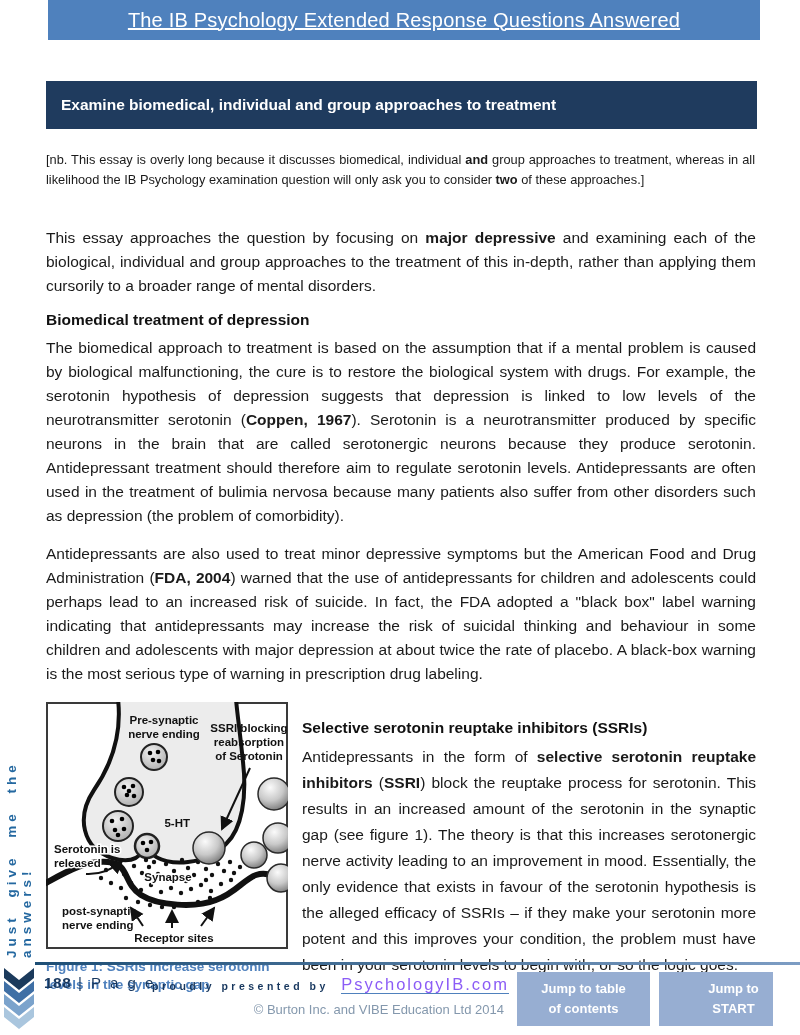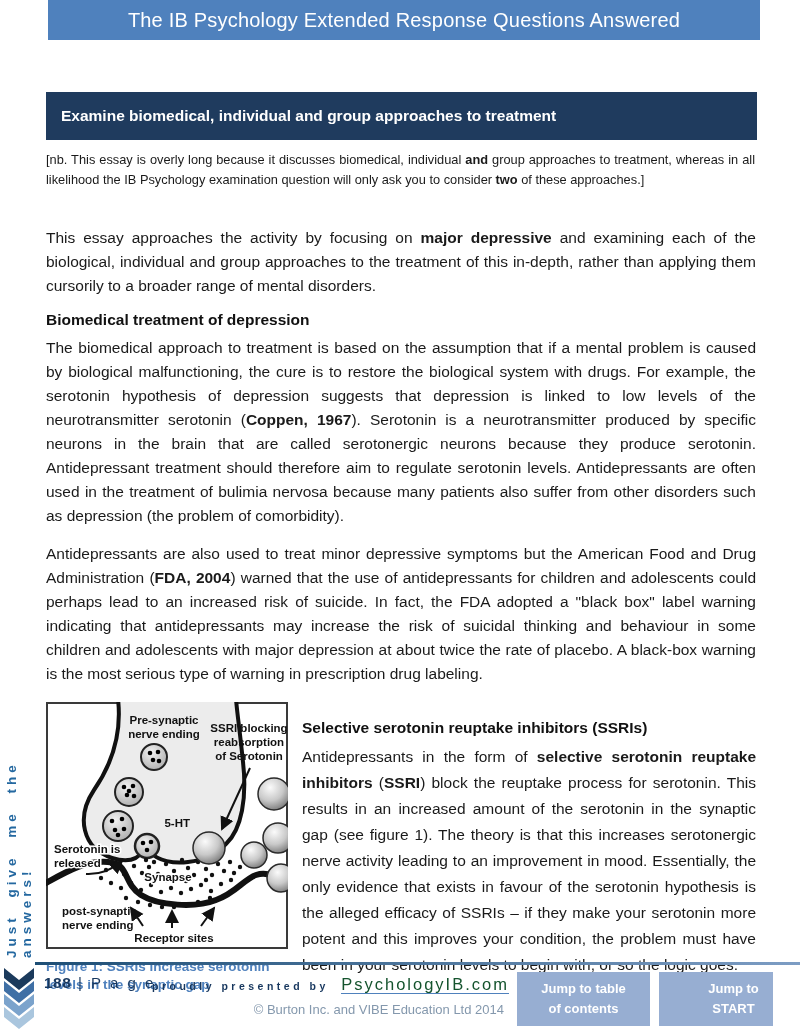--- a/index.html
+++ b/index.html
@@ -10,23 +10,23 @@
     background:#ffffff;
     font-family:"Liberation Sans", sans-serif;
     color:#1c1c1c;
     overflow:hidden;
   }
   .top-bar {
     position:absolute; left:48px; top:0; width:712px; height:40px;
     background:#4f81bd;
     display:flex; align-items:center; justify-content:center;
   }
-  .top-bar span { color:#ffffff; font-size:20px; letter-spacing:0.2px; }
+  .top-bar span { color:#ffffff; font-size:20px; letter-spacing:0.2px;text-decoration:underline; }
   .question-bar {
-    position:absolute; left:46px; top:92px; width:711px; height:48px;
+    position:absolute; left:46px; top:81px; width:711px; height:48px;
     background:#1f3b5e;
     display:flex; align-items:center; padding-left:15px;
   }
   .question-bar span { color:#ffffff; font-size:15.5px; font-weight:bold; }
   .note {
     position:absolute; left:46px; top:150px; width:709px;
     font-size:12.8px; line-height:20px; text-align:justify; color:#1a1a1a;
   }
   .content {
     position:absolute; left:46px; top:226px; width:710px;
@@ -62,21 +62,21 @@
     position:absolute; left:44px; top:12px;
     color:#17375e; font-size:15px; letter-spacing:2.5px;
   }
   .page-num-wrap b { font-size:15.5px; letter-spacing:0.5px;margin-top:36px; }
   .presented-wrap { position:absolute; left:152px; top:13px; white-space:nowrap; }
   .presented-label {
     color:#17375e; font-size:10.5px; font-weight:600; letter-spacing:3.5px;
     margin-right:8px;
   }
   .presented-link {
-    color:#14532d; font-size:16.5px; letter-spacing:2px;
+    color:#8b5cf6; font-size:16.5px; letter-spacing:2px;
     text-decoration:none; border-bottom:1.5px solid #4f81bd; cursor:pointer;
   }
   .copyright {
     position:absolute; right:296px; top:40px;
     color:#8498ad; font-size:13px;
   }
   .jump-btn {
     position:absolute; top:10px; height:54px;
     background:#97aed2; border:none; cursor:pointer;
     color:#ffffff; font-family:"Liberation Sans", sans-serif;
@@ -97,21 +97,21 @@
     <span>The IB Psychology Extended Response Questions Answered</span>
   </div>
 
   <div class="question-bar">
     <span>Examine biomedical, individual and group approaches to treatment</span>
   </div>
 
   <p class="note"><span>[nb. This essay is overly long because it discusses biomedical, individual </span><span style="font-weight: 700;">and</span><span> group approaches to treatment, whereas in all likelihood the IB Psychology examination question will only ask you to consider </span><span style="font-weight: 700;">two</span><span> of these approaches.]</span></p>
 
   <div class="content">
-    <p class="para"><span>This essay approaches the activity by focusing on </span><span style="font-weight: 700;">major depressive</span><span> and examining each of the biological, individual and group approaches to the treatment of this in-depth, rather than applying them cursorily to a broader range of mental disorders.</span></p>
+    <p class="para"><span>This essay approaches the question by focusing on </span><span style="font-weight: 700;">major depressive</span><span> and examining each of the biological, individual and group approaches to the treatment of this in-depth, rather than applying them cursorily to a broader range of mental disorders.</span></p>
     <h3 class="h-bold">Biomedical treatment of depression</h3>
     <p class="para"><span>The biomedical approach to treatment is based on the assumption that if a mental problem is caused by biological malfunctioning, the cure is to restore the biological system with drugs. For example, the serotonin hypothesis of depression suggests that depression is linked to low levels of the neurotransmitter serotonin (</span><span style="font-weight: 700;">Coppen, 1967</span><span>). Serotonin is a neurotransmitter produced by specific neurons in the brain that are called serotonergic neurons because they produce serotonin. Antidepressant treatment should therefore aim to regulate serotonin levels. Antidepressants are often used in the treatment of bulimia nervosa because many patients also suffer from other disorders such as depression (the problem of comorbidity).</span></p>
     <p class="para para-gap"><span>Antidepressants are also used to treat minor depressive symptoms but the American Food and Drug Administration (</span><span style="font-weight: 700;">FDA, 2004</span><span>) warned that the use of antidepressants for children and adolescents could perhaps lead to an increased risk of suicide. In fact, the FDA adopted a "black box" label warning indicating that antidepressants may increase the risk of suicidal thinking and behaviour in some children and adolescents with major depression at about twice the rate of placebo. A black-box warning is the most serious type of warning in prescription drug labeling.</span></p>
 
     <div class="fig-row">
 
       <div class="fig-col">
         <svg class="fig-frame" viewBox="0 0 242 247">
           <defs>
             <radialGradient id="sphereGrad" cx="38%" cy="30%" r="75%">

